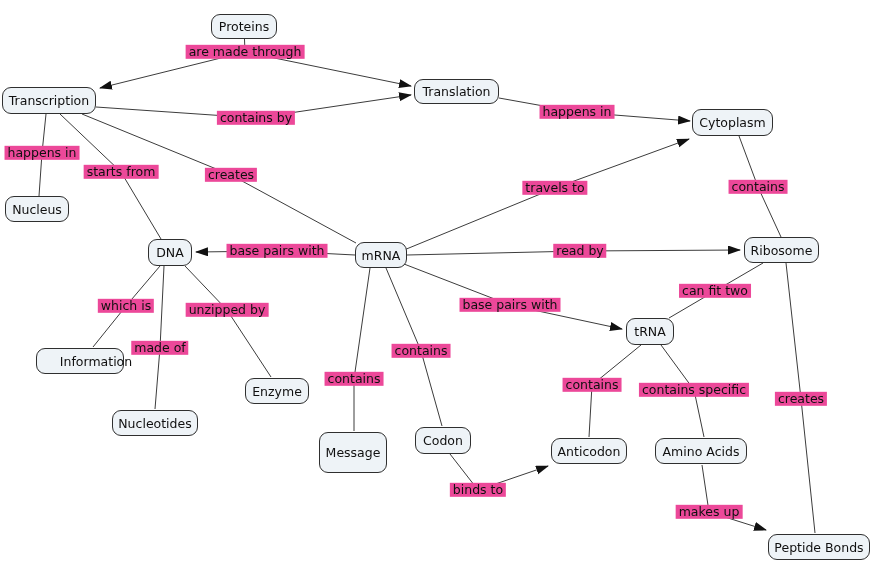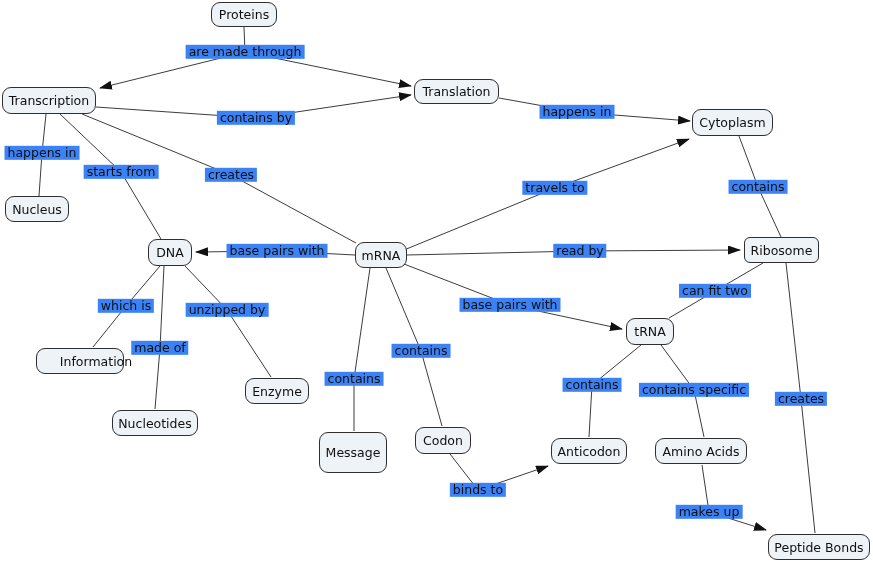--- a/index.html
+++ b/index.html
@@ -35,21 +35,21 @@
     border: 1px solid #2f2f2f;
     border-radius: 9px;
     font-size: 12.5px;
     color: #101010;
     white-space: nowrap;
     cursor: default;
   }
   .edge-label {
     position: absolute;
     transform: translate(-50%, -50%);
-    background: #3b82f6;
+    background: #ec4899;
     padding: 0 3px;
     font-size: 12.5px;
     color: #101010;
     white-space: nowrap;
     line-height: 1.15;
     cursor: default;
   }
 </style>
 </head>
 <body>
@@ -127,28 +127,28 @@
       <div class="edge-label" style="left: 160px; top: 348px;">made of</div>
       <div class="edge-label" style="left: 227px; top: 310px;">unzipped by</div>
       <div class="edge-label" style="left: 354px; top: 379px;">contains</div>
       <div class="edge-label" style="left: 421px; top: 351px;">contains</div>
       <div class="edge-label" style="left: 592px; top: 385px;">contains</div>
       <div class="edge-label" style="left: 694px; top: 390px;">contains specific</div>
       <div class="edge-label" style="left: 478px; top: 490px;">binds to</div>
       <div class="edge-label" style="left: 709px; top: 512px;">makes up</div>
     </div>
   <div>
-      <div class="node" style="left: 211px; top: 2px; width: 66px; height: 25px;">Proteins</div>
+      <div class="node" style="left: 211px; top: 14px; width: 66px; height: 25px;">Proteins</div>
       <div class="node" style="left: 2px; top: 87px; width: 94px; height: 27px;">Transcription</div>
       <div class="node" style="left: 414px; top: 79px; width: 85px; height: 25px;">Translation</div>
       <div class="node" style="left: 692px; top: 109px; width: 81px; height: 27px;">Cytoplasm</div>
       <div class="node" style="left: 5px; top: 196px; width: 64px; height: 26px;">Nucleus</div>
       <div class="node" style="left: 148px; top: 239px; width: 44px; height: 27px;">DNA</div>
       <div class="node" style="left: 355px; top: 242px; width: 52px; height: 26px;">mRNA</div>
-      <div class="node" style="left: 744px; top: 237px; width: 75px; height: 26px; border-radius: 6px;">Ribosome</div>
+      <div class="node" style="left: 744px; top: 237px; width: 75px; height: 26px;">Ribosome</div>
       <div class="node" style="left: 626px; top: 318px; width: 48px; height: 27px;">tRNA</div>
       <div class="node" style="left: 36px; top: 348px; width: 88px; height: 26px; padding-left: 32px;">Information</div>
       <div class="node" style="left: 112px; top: 410px; width: 86px; height: 26px;">Nucleotides</div>
       <div class="node" style="left: 245px; top: 378px; width: 64px; height: 26px;">Enzyme</div>
       <div class="node" style="left: 319px; top: 432px; width: 68px; height: 41px;">Message</div>
       <div class="node" style="left: 415px; top: 427px; width: 56px; height: 27px;">Codon</div>
       <div class="node" style="left: 551px; top: 438px; width: 76px; height: 26px;">Anticodon</div>
       <div class="node" style="left: 655px; top: 438px; width: 92px; height: 26px;">Amino Acids</div>
       <div class="node" style="left: 768px; top: 534px; width: 102px; height: 26px;">Peptide Bonds</div>
     </div>

